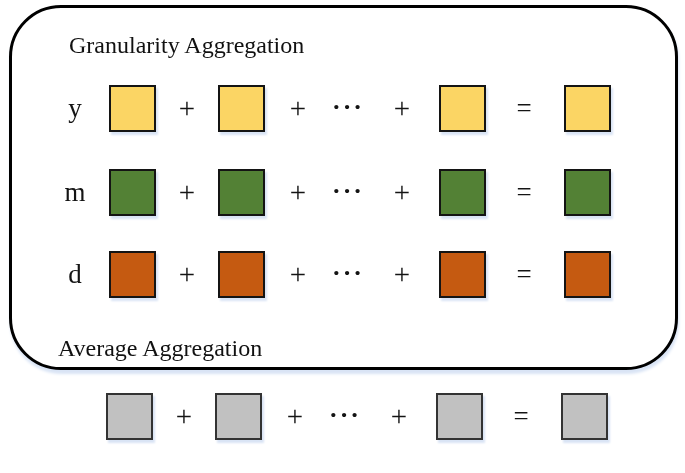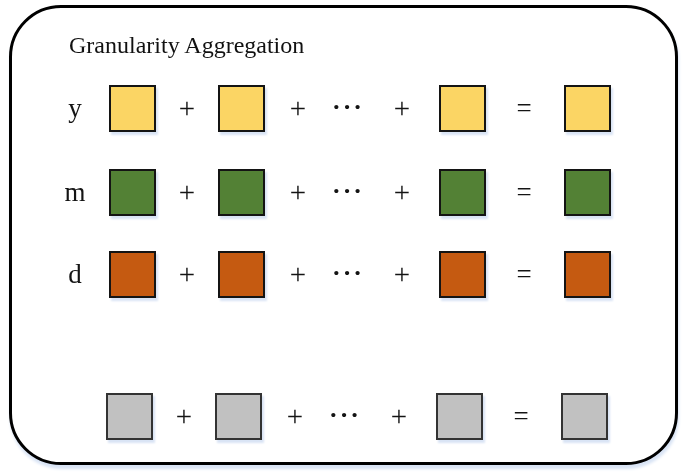--- a/index.html
+++ b/index.html
@@ -1,21 +1,21 @@
 <!DOCTYPE html>
 <html><head>
 <meta charset="utf-8">
 <style>
   html,body{margin:0;padding:0;background:#ffffff;}
   .canvas{
     position:relative;width:685px;height:473px;background:#ffffff;overflow:hidden;
     font-family:"Liberation Serif","DejaVu Serif",serif;color:#141414;
   }
   .panel{
-    position:absolute;left:9px;top:5px;width:669px;height:460px;
+    position:absolute;left:9px;top:5px;width:669px;height:365px;
     border:3px solid #000;border-radius:52px;box-sizing:border-box;
     background:#ffffff;box-shadow:1px 4px 3px #d9e4f5;
   }
   .sec-title{
     position:absolute;font-size:24px;line-height:28px;color:#111;white-space:nowrap;
   }
   .t-gran{left:57px;top:23px;}
   .t-avg{left:46px;top:326px;}
   .row{position:absolute;left:0;width:685px;height:47px;}
   .row-y{top:77px;}
@@ -81,20 +81,21 @@
       <span class="op op1">+</span>
       <span class="sq c2" style="background-color: rgb(197, 90, 17); border-color: rgb(20, 20, 20);"></span>
       <span class="op op2">+</span>
       <span class="dots">···</span>
       <span class="op op3">+</span>
       <span class="sq c3" style="background-color: rgb(197, 90, 17); border-color: rgb(20, 20, 20);"></span>
       <span class="op opeq">=</span>
       <span class="sq c4" style="background-color: rgb(197, 90, 17); border-color: rgb(20, 20, 20);"></span>
     </div>
 
+    <div class="sec-title t-avg">Average Aggregation</div>
 
     <div class="row row-avg">
       <span class="sq c1" style="background-color: rgb(193, 193, 193); border-color: rgb(51, 51, 51);"></span>
       <span class="op op1">+</span>
       <span class="sq c2" style="background-color: rgb(193, 193, 193); border-color: rgb(51, 51, 51);"></span>
       <span class="op op2">+</span>
       <span class="dots">···</span>
       <span class="op op3">+</span>
       <span class="sq c3" style="background-color: rgb(193, 193, 193); border-color: rgb(51, 51, 51);"></span>
       <span class="op opeq">=</span>

